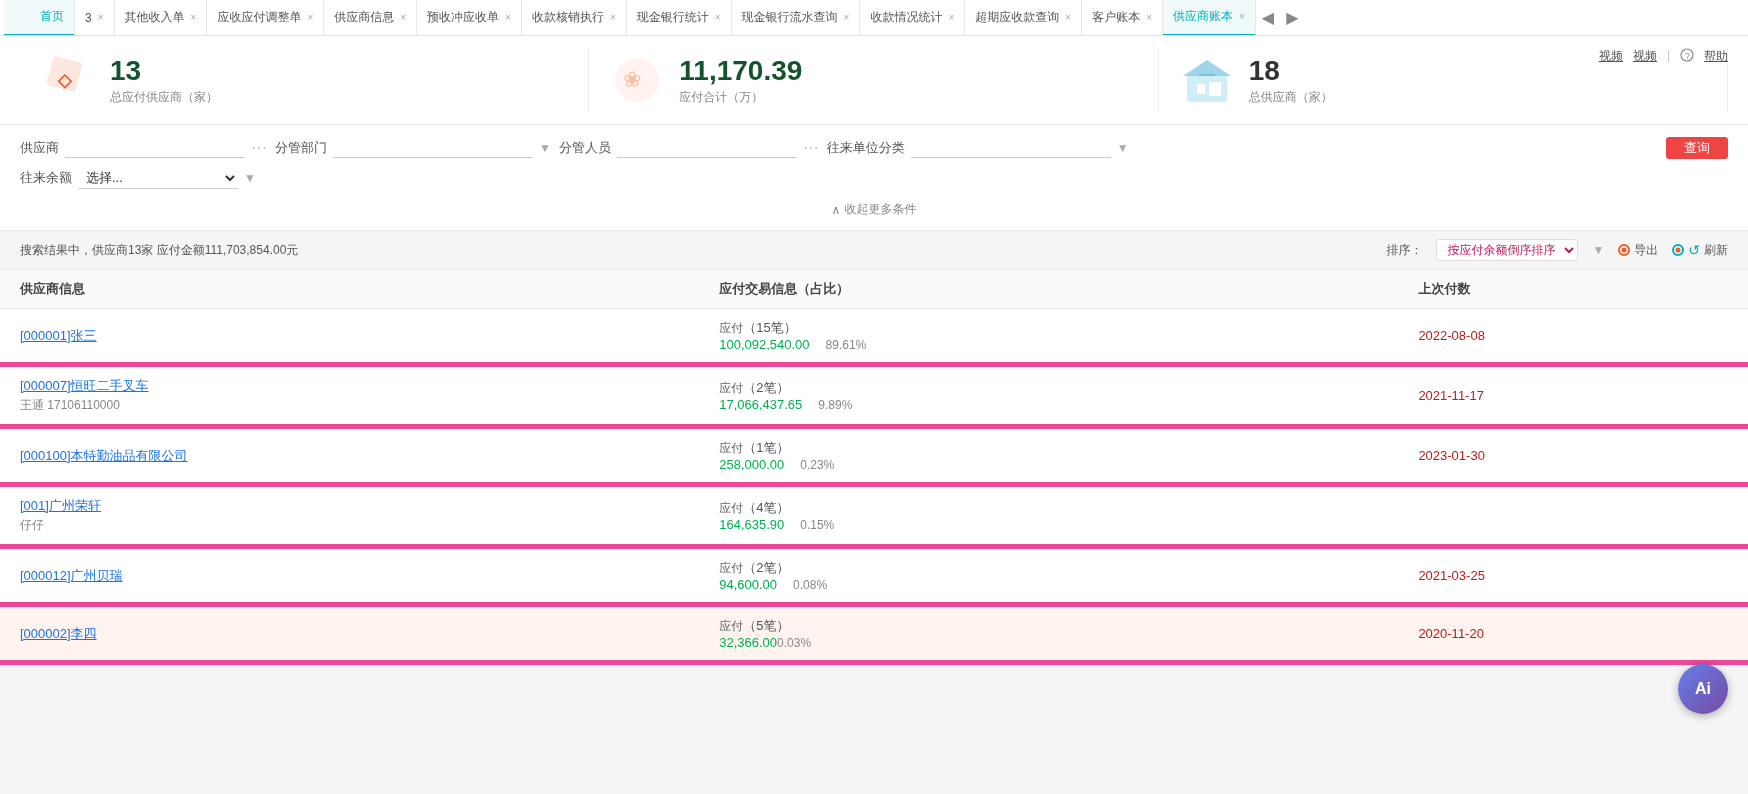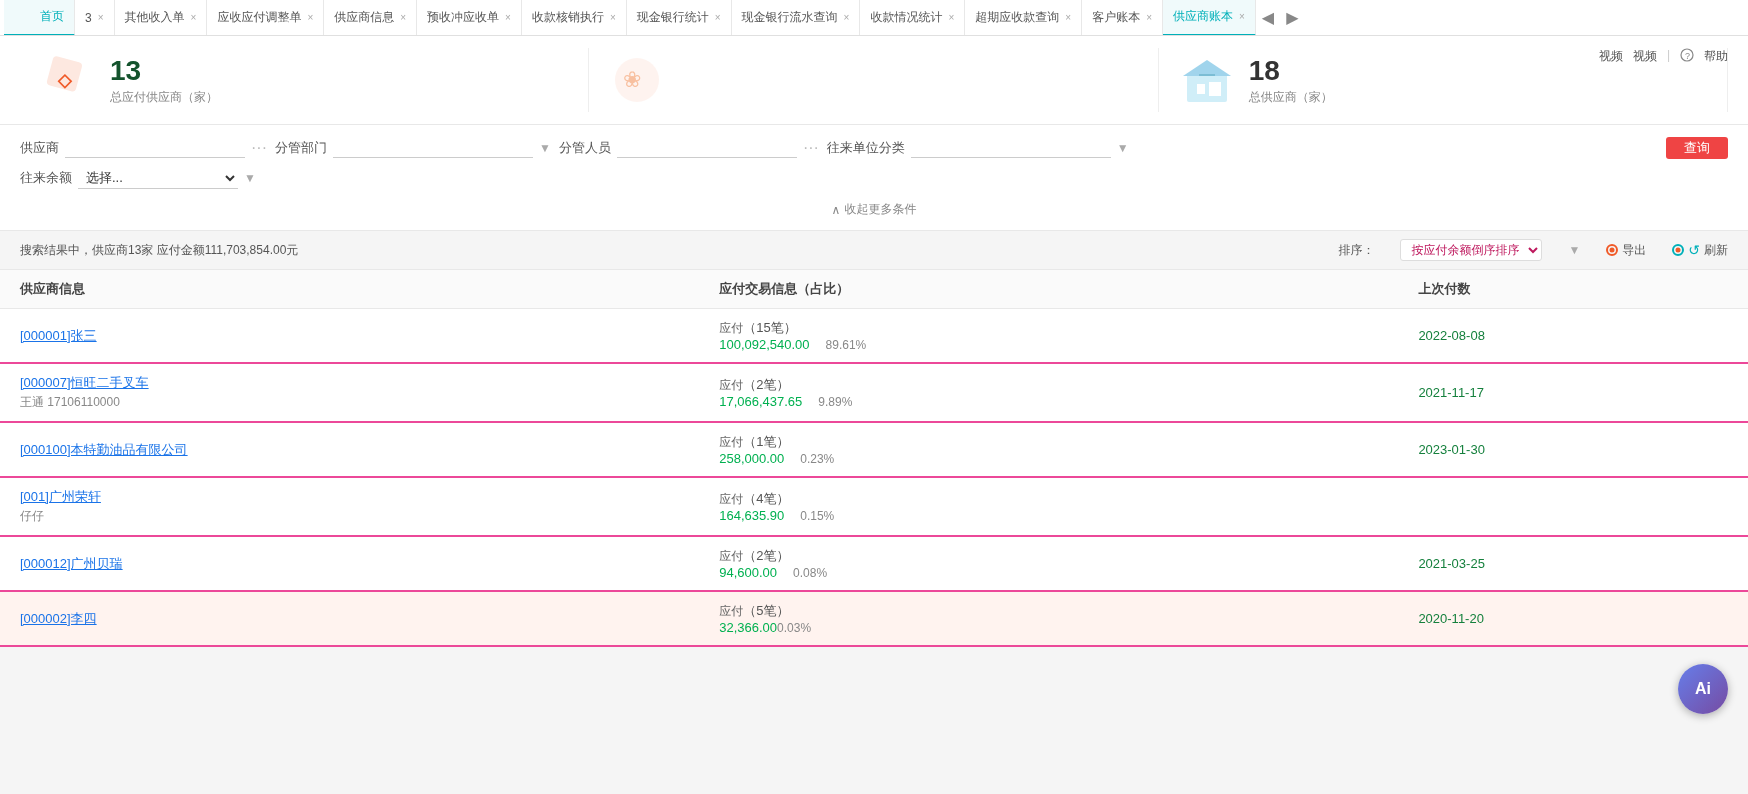--- a/index.html
+++ b/index.html
@@ -70,21 +70,21 @@
     .stat-label { font-size: 12px; color: #888; margin-top: 2px; }
     .header-actions {
       position: absolute;
       right: 20px;
       top: 12px;
       display: flex;
       gap: 10px;
       font-size: 12px;
       color: #555;
     }
-    .header-actions span { cursor: pointer; }
+    .header-actions span { cursor: pointer; text-decoration: underline; }
 
     
     .filter-area {
       background: #fff;
       padding: 12px 20px 8px;
       border-bottom: 1px solid #e8e8e8;
     }
     .filter-row {
       display: flex;
       align-items: center;
@@ -149,21 +149,21 @@
       padding: 8px 20px;
       display: flex;
       align-items: center;
       justify-content: space-between;
       border-bottom: 1px solid #e8e8e8;
     }
     .toolbar-left { font-size: 12px; color: #555; }
     .toolbar-right {
       display: flex;
       align-items: center;
-      gap: 26px;
+      gap: 14px;
       font-size: 12px;
       color: #555;
       justify-content: flex-end;
     }
     .sort-label { color: #555; }
     .sort-select {
       border: 1px solid #ddd;
       background: #fff;
       padding: 2px 6px;
       border-radius: 3px;
@@ -212,39 +212,39 @@
       border-bottom: 1px solid #e8e8e8;
     }
     .data-table thead th {
       padding: 10px 20px;
       text-align: left;
       font-size: 13px;
       font-weight: 600;
       color: #444;
     }
     .data-table tbody tr {
-      border-bottom: 2px solid #ec4899;
+      border-bottom: 5px solid #ec4899;
     }
     .data-table tbody tr.highlighted { background: #fff3ef; }
     .data-table tbody td {
       padding: 10px 20px;
       font-size: 13px;
       vertical-align: middle;
     }
     .supplier-link {
       color: #1a73e8;
       text-decoration: underline;
       cursor: pointer;
     }
     .supplier-contact { color: #888; font-size: 12px; margin-top: 2px; }
     .amount-green { color: #00b050; font-size: 13px; }
     .tx-label { color: #666; font-size: 12px; }
     .tx-count { color: #555; }
     .pct-text { color: #888; font-size: 12px; }
-    .date-text { color: #15803d; }
+    .date-text { color: #b91c1c; }
 
     
     ::-webkit-scrollbar { width: 6px; height: 6px; }
     ::-webkit-scrollbar-track { background: #f1f1f1; }
     ::-webkit-scrollbar-thumb { background: #ccc; border-radius: 3px; }
 
     
     .ai-btn {
       position: fixed;
       right: 20px;
@@ -336,20 +336,24 @@
       <div class="stat-label">总应付供应商（家）</div>
     </div>
   </div>
 
   <div class="stat-block">
     <div class="stat-icon">
       <svg width="56" height="56" viewBox="0 0 56 56">
         <circle cx="28" cy="28" r="22" fill="#fde8e0" opacity="0.5"></circle>
         <text x="14" y="35" font-size="22" fill="#f8c0a0">❀</text>
       </svg>
+    </div>
+    <div class="stat-info">
+      <div class="stat-number">11,170.39</div>
+      <div class="stat-label">应付合计（万）</div>
     </div>
   </div>
 
   <div class="stat-block">
     <div class="stat-icon">
       <svg width="56" height="56" viewBox="0 0 56 56">
         <rect x="8" y="22" width="40" height="28" rx="2" fill="#d0eef8"></rect>
         <polygon points="4,24 28,8 52,24" fill="#a0d4ec"></polygon>
         <rect x="18" y="32" width="8" height="10" fill="#fff"></rect>
         <rect x="30" y="30" width="12" height="14" fill="#fff"></rect>

